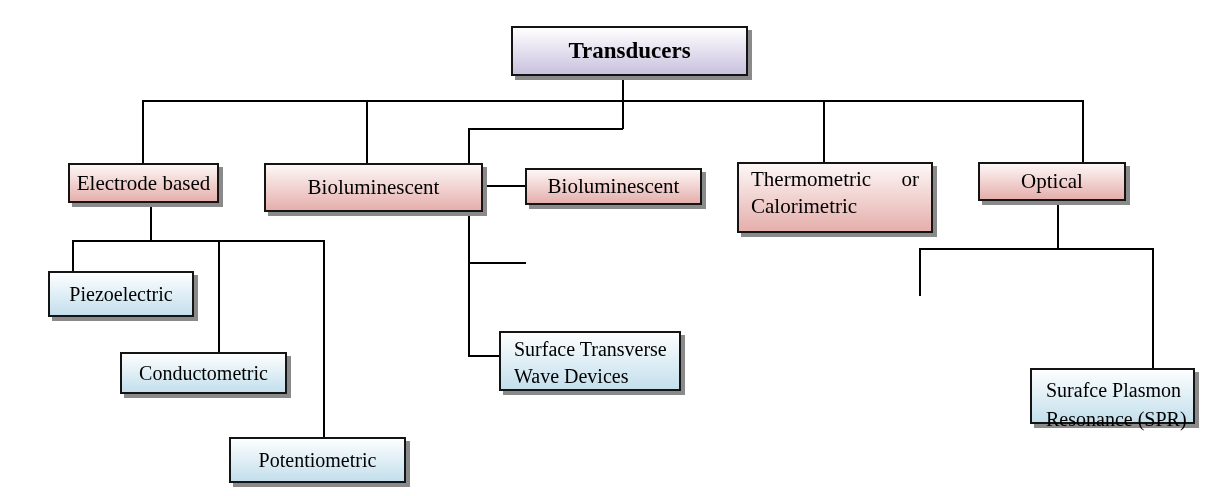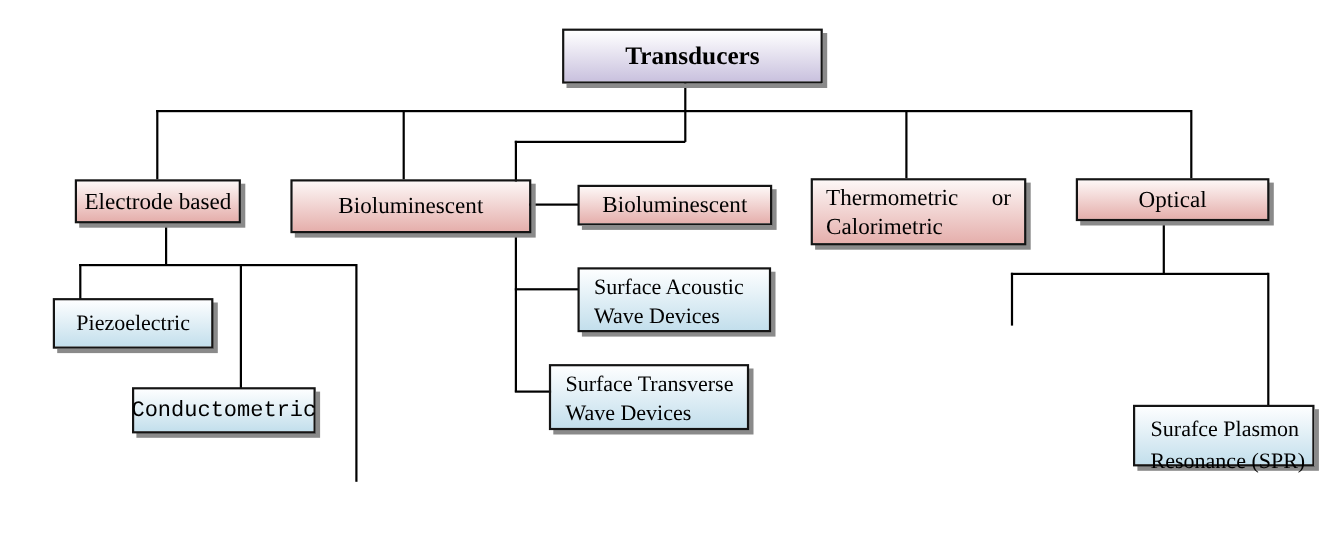--- a/index.html
+++ b/index.html
@@ -44,25 +44,25 @@
     text-align:center;font-size:21px;line-height:1.25;
   }
   .root{background:linear-gradient(#ffffff,#c9c1de);font-size:23px;font-weight:bold;}
   .branch{background:linear-gradient(#fdf7f6,#e5afac);}
   .leaf{background:linear-gradient(#fdfeff,#c3dfec);font-size:20px;}
   .left{align-items:flex-start;justify-content:flex-start;text-align:left;}
   #n-transducers{left:511px;top:26px;width:237px;height:50px;}
   #n-electrode{left:68px;top:163px;width:151px;height:40px;}
   #n-biolum{left:264px;top:163px;width:219px;height:49px;}
   #n-piezo{left:525px;top:168px;width:177px;height:37px;}
-  #n-thermo{left:737px;top:162px;width:196px;height:61px;}
+  #n-thermo{left:737px;top:162px;width:196px;height:71px;}
   #n-thermo span{display:block;width:100%;text-align:justify;padding:2px 12px 0 12px;line-height:27px;box-sizing:border-box;}
-  #n-optical{left:978px;top:162px;width:176px;height:39px;}
+  #n-optical{left:978px;top:162px;width:148px;height:39px;}
   #n-amper{left:48px;top:271px;width:146px;height:46px;}
-  #n-conduct{left:120px;top:352px;width:167px;height:42px;font-family:Liberation Mono, monospace;}
+  #n-conduct{left:120px;top:352px;width:167px;height:42px;}
   #n-potentio{left:229px;top:437px;width:177px;height:46px;}
   #n-saw{left:525px;top:243px;width:176px;height:59px;}
   #n-stw{left:499px;top:331px;width:182px;height:60px;}
   #n-saw span,#n-stw span{padding:3px 0 0 13px;line-height:27px;display:block;}
   #n-fibre{left:853px;top:295px;width:142px;height:50px;}
   #n-fibre span{padding:4px 0 0 12px;display:block;}
   #n-spr{left:1030px;top:368px;width:165px;height:56px;}
   #n-spr span{padding:6px 0 0 14px;line-height:29px;display:block;}
 </style>
 </head>
@@ -117,24 +117,24 @@
   </div>
 
   <div class="node leaf" id="n-amper">
     <span>Piezoelectric</span>
   </div>
 
   <div class="node leaf" id="n-conduct">
     <span>Conductometric</span>
   </div>
 
+  <div class="node leaf" id="n-potentio">
+    <span>Potentiometric</span>
+  </div>
 
-  <div class="node leaf left" id="n-saw">
-    <span>Surface Acoustic Wave Devices</span>
-  </div>
 
   <div class="node leaf left" id="n-stw">
     <span>Surface Transverse Wave Devices</span>
   </div>
 
 
   <div class="node leaf left" id="n-spr">
     <span>Surafce Plasmon Resonance (SPR)</span>
   </div>
 

